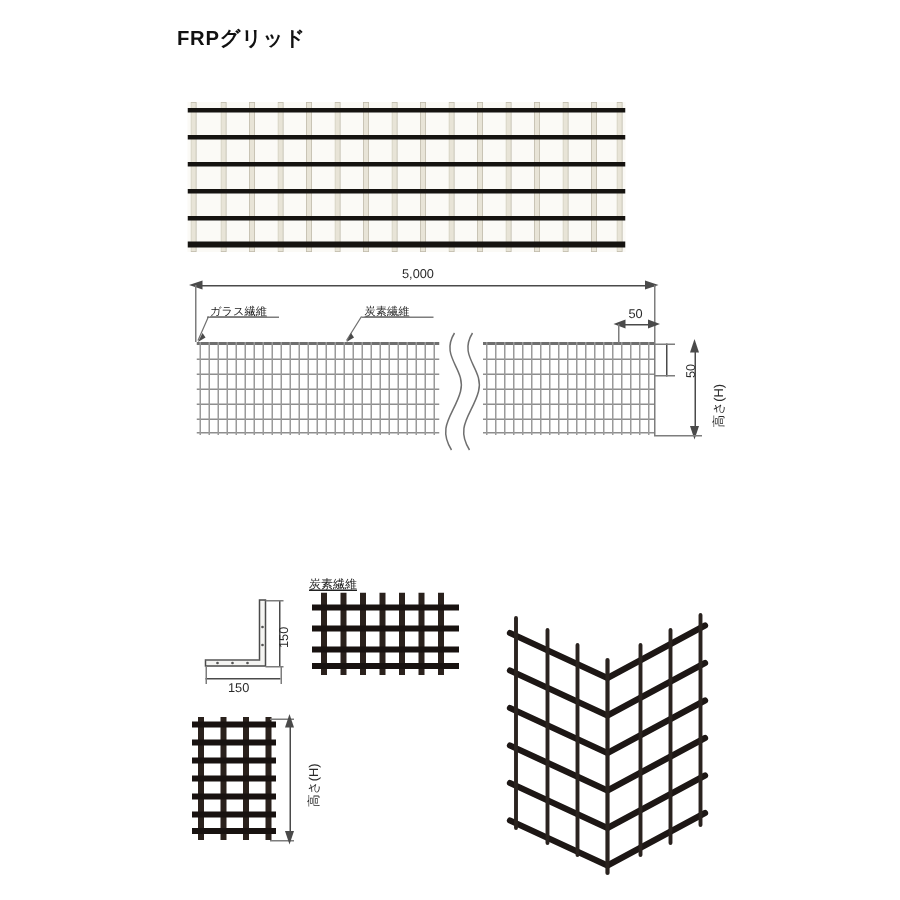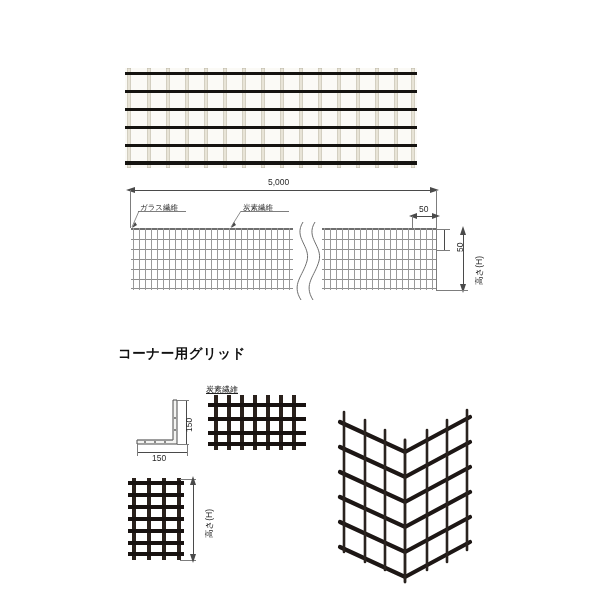--- a/index.html
+++ b/index.html
@@ -74,20 +74,21 @@
   .mesh .mh{position:absolute;left:0;right:0;height:1px;background:#8e8e8e;}
   .mesh .mh.top{height:2px;background:#6f6f6f;}
 
   svg{display:block;overflow:visible;}
 </style>
 </head>
 <body>
 
 <div class="sheet">
 
+  <div class="section-title" id="title-frp">FRPグリッド</div>
 
   <div class="photo-grid" id="frp-photo" style="left:125px;top:68px;width:292px;height:100px;">
 
     <div class="ph-v" style="left:2px;width:4px;"></div>
     <div class="ph-v" style="left:22px;width:4px;"></div>
     <div class="ph-v" style="left:41px;width:4px;"></div>
     <div class="ph-v" style="left:60px;width:4px;"></div>
     <div class="ph-v" style="left:79px;width:4px;"></div>
     <div class="ph-v" style="left:98px;width:4px;"></div>
     <div class="ph-v" style="left:117px;width:4px;"></div>
@@ -229,21 +230,20 @@
     <svg class="abs" style="left:458px;top:226px;width:10px;height:12px;">
       <polygon points="5,0 2,9 8,9" fill="#4a4a4a"></polygon>
     </svg>
     <svg class="abs" style="left:458px;top:282px;width:10px;height:12px;">
       <polygon points="5,11 2,2 8,2" fill="#4a4a4a"></polygon>
     </svg>
     <div class="tline h thin" style="left:436px;top:290px;width:32px;"></div>
     <div class="dim-text rot" style="left:474px;top:285px;">高さ(H)</div>
   </div>
 
-  <div class="section-title" id="title-corner">コーナー用グリッド</div>
 
   <div class="abs" id="corner-profile" style="left:0;top:0;width:260px;height:480px;text-decoration:underline;">
     <svg class="abs" style="left:125px;top:398px;width:70px;height:60px;">
       <path d="M48,2 L52,2 L52,46 L12,46 L12,42 L48,42 Z" fill="#f4f4f2" stroke="#4a4a4a" stroke-width="1"></path>
       <path d="M12,42 L48,42" stroke="#8a8a8a" stroke-width="0.6"></path>
       <circle cx="20" cy="44" r="0.9" fill="#555"></circle>
       <circle cx="30" cy="44" r="0.9" fill="#555"></circle>
       <circle cx="40" cy="44" r="0.9" fill="#555"></circle>
       <circle cx="50" cy="32" r="0.9" fill="#555"></circle>
       <circle cx="50" cy="20" r="0.9" fill="#555"></circle>

